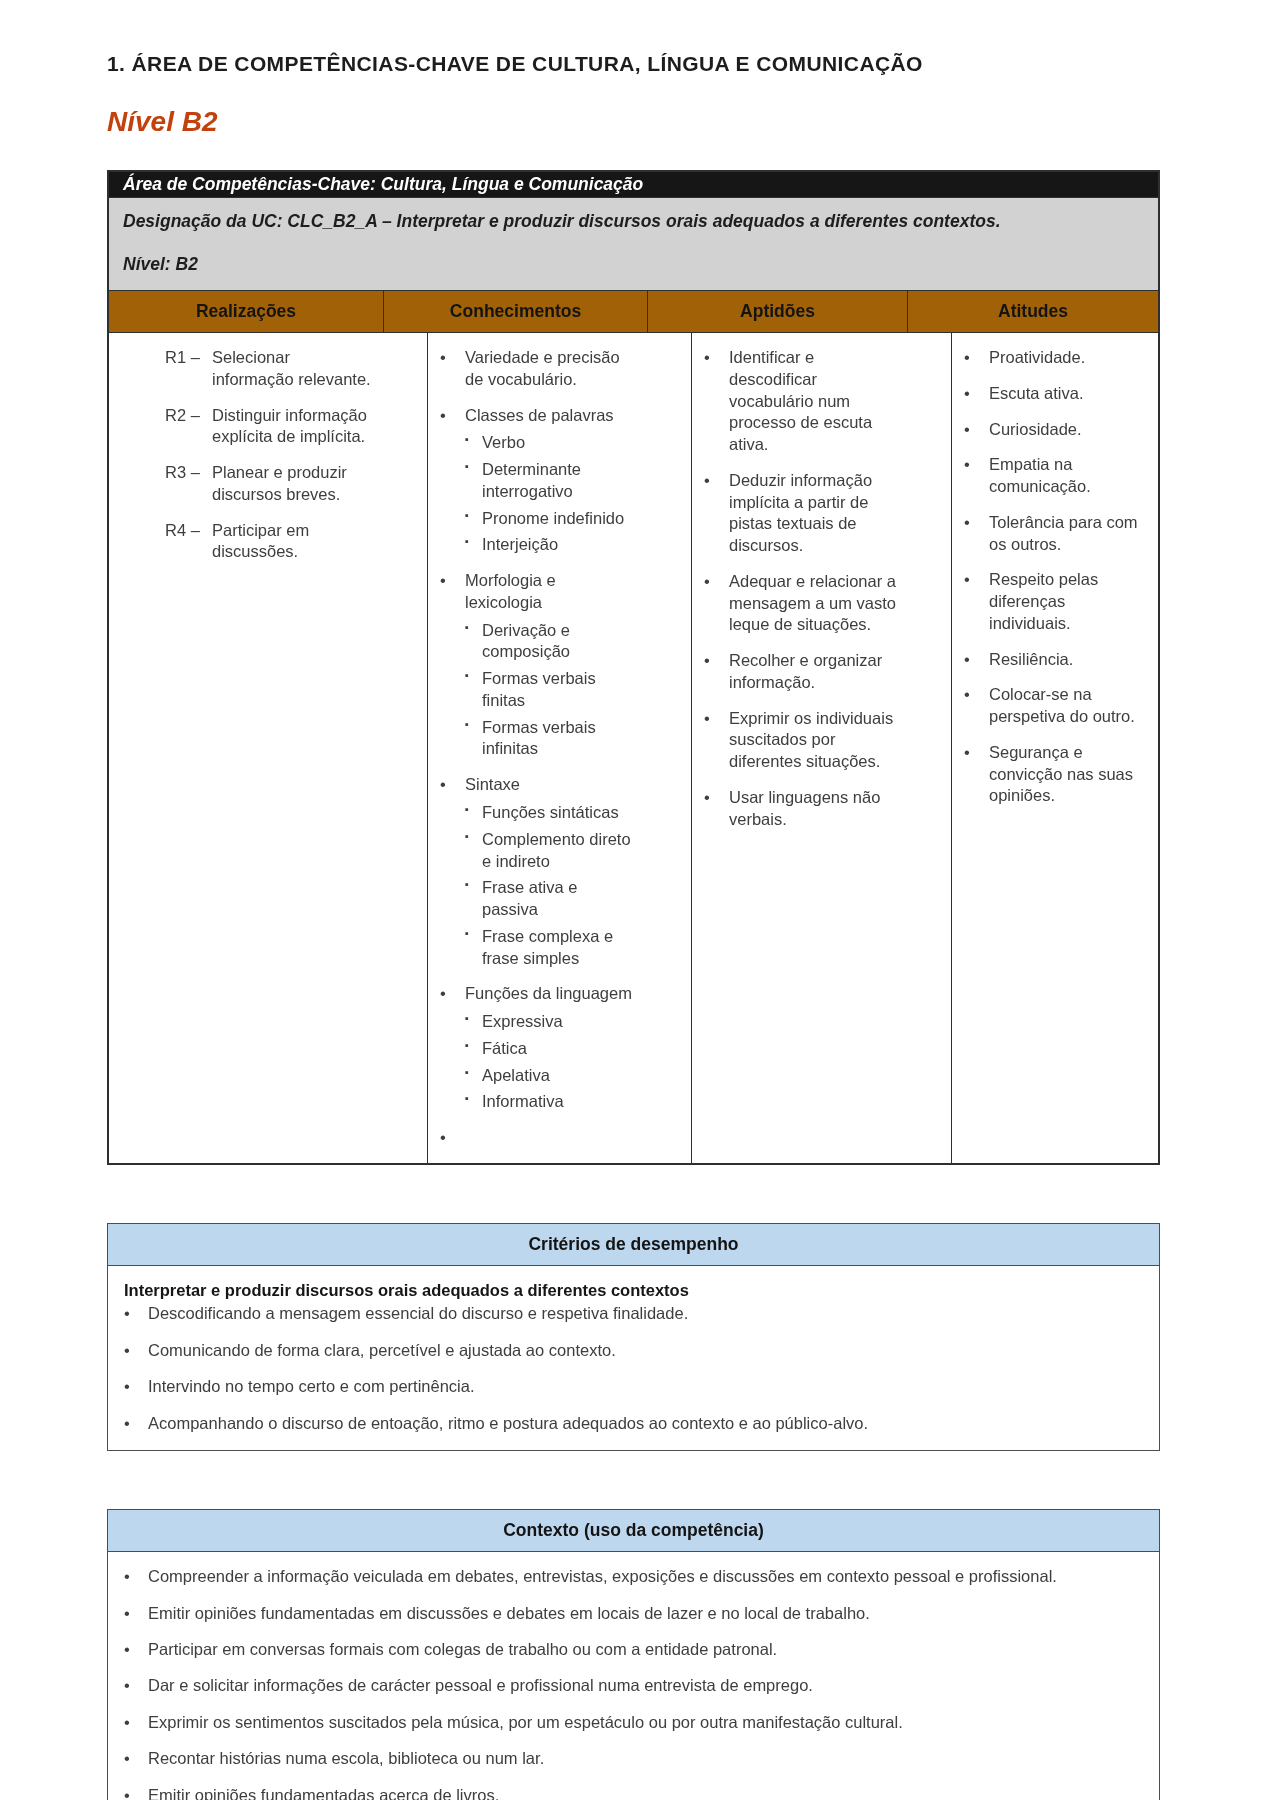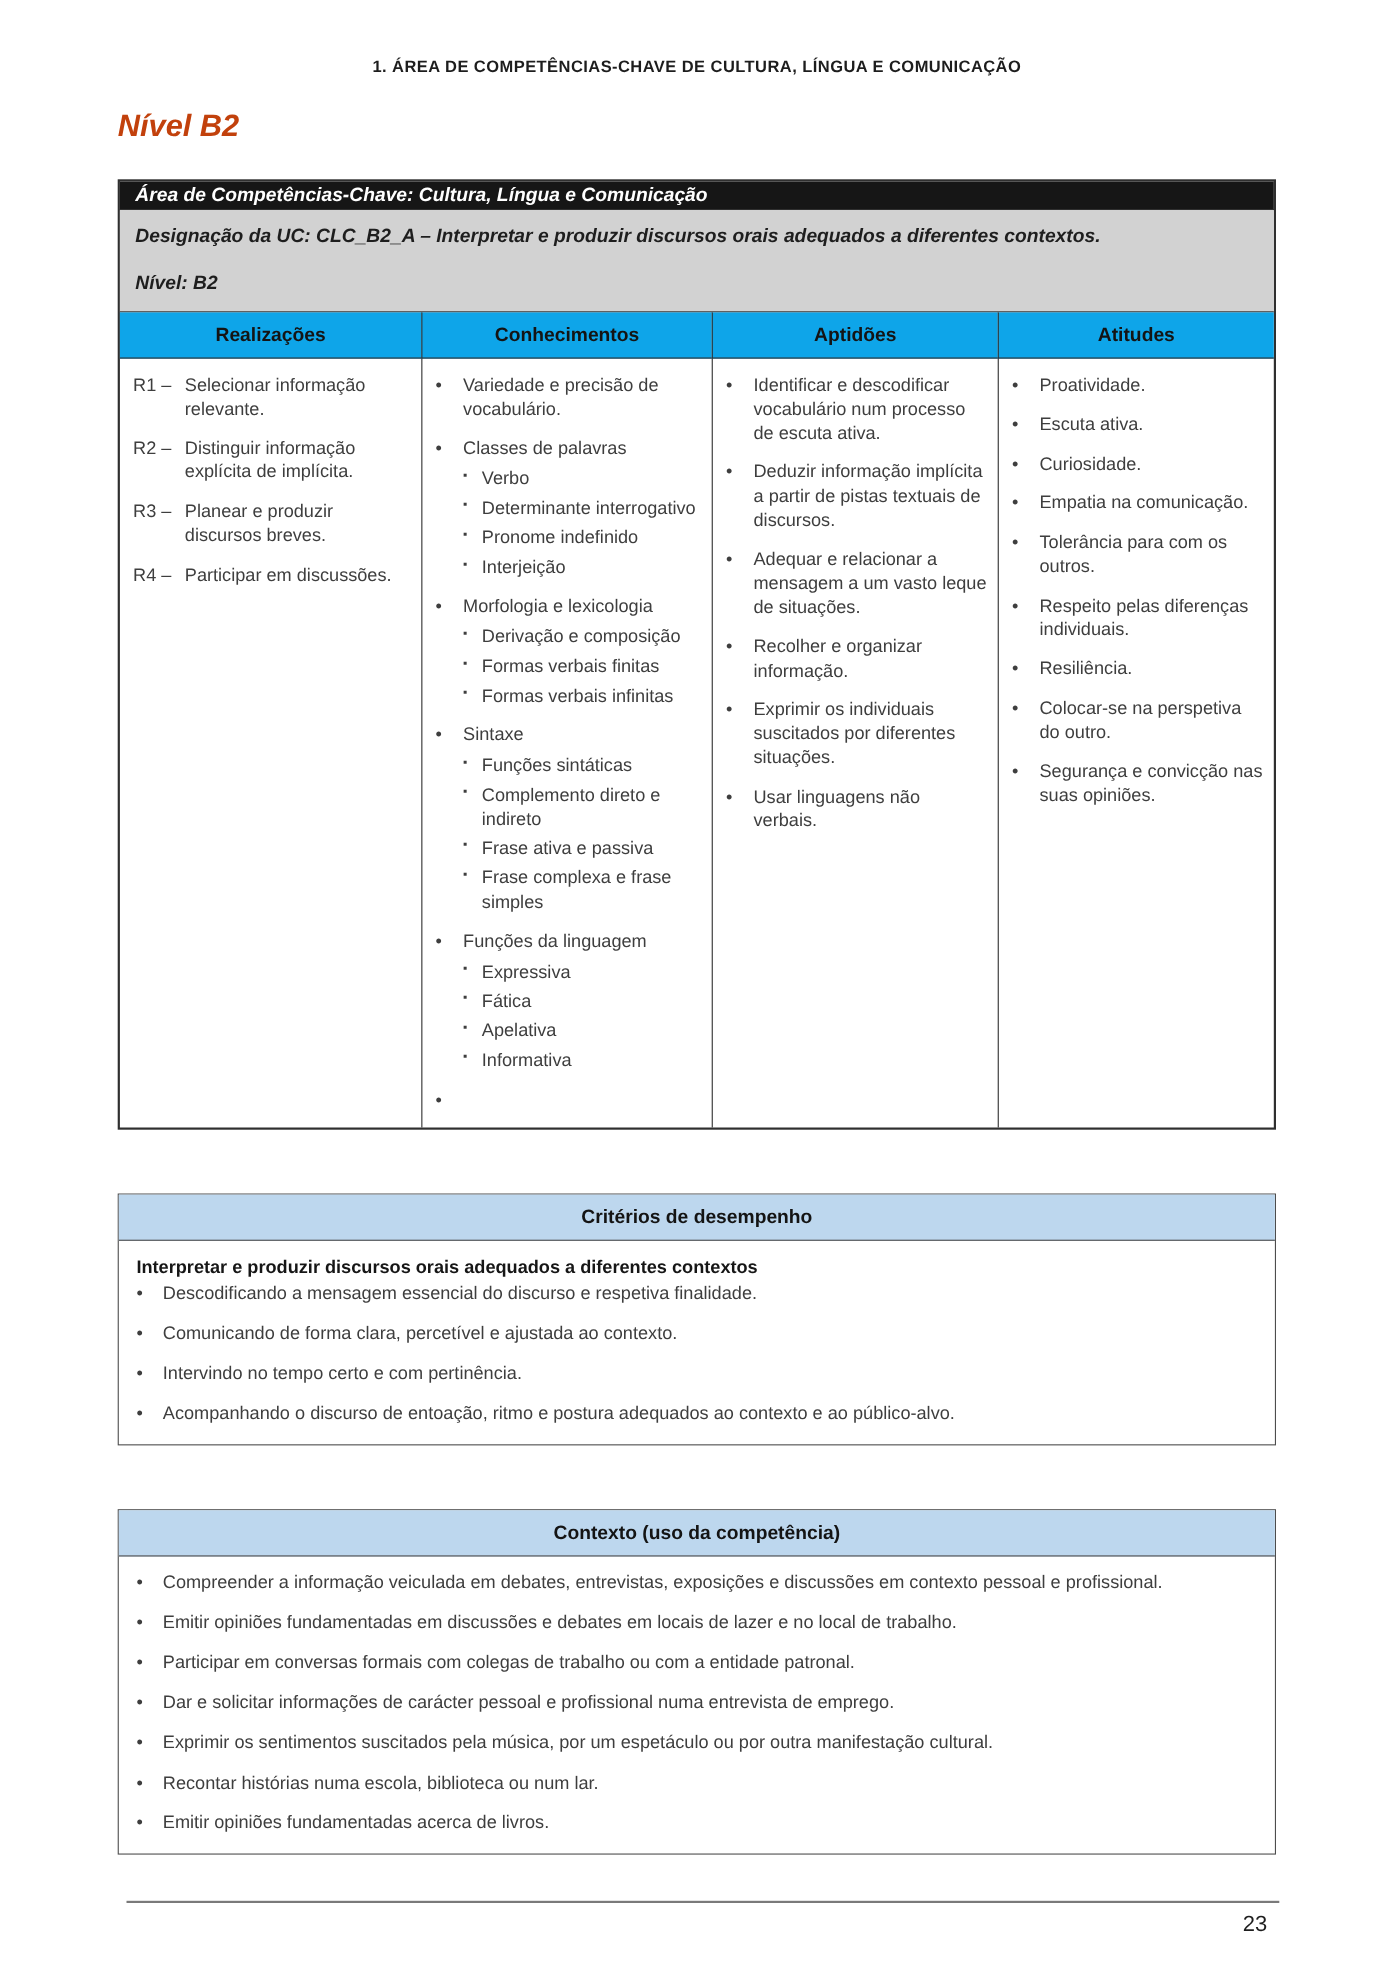--- a/index.html
+++ b/index.html
@@ -5,21 +5,21 @@
   html,body{margin:0;padding:0;background:#ffffff;}
   body{
     width:1273px;height:1800px;overflow:hidden;position:relative;
     font-family:"Liberation Sans","DejaVu Sans",sans-serif;
     color:#303030;
   }
   .content{width:1053px;margin:0 auto 0 107px;}
 
   
   .running-header{
-    margin-top:52px;text-align:center;font-size:15px;font-weight:bold;
+    margin-top:52px;text-align:left;font-size:21px;font-weight:bold;
     letter-spacing:.4px;color:#1d1d1d;
   }
   .page-title{
     margin:30px 0 0 0;text-align:left;font-size:28px;font-weight:bold;
     color:#c2410c;
     font-style:italic;
   }
 
   
   .uc-table{margin-top:32px;border:2px solid #2f2f2f;}
@@ -27,28 +27,28 @@
     background:#161616;color:#ffffff;font-style:italic;font-weight:bold;
     font-size:17.5px;padding:2px 14px;border-bottom:1px solid #2f2f2f;
   }
   .row-gray{
     background:#d2d2d2;color:#1e1e1e;font-style:italic;font-weight:bold;
     font-size:17.5px;padding:13px 14px 15px 14px;border-bottom:1px solid #2f2f2f;
   }
   .row-gray .level{margin-top:22px;}
   .cols{display:grid;grid-template-columns:274px 264px 260px auto;}
   .colhead{
-    background:#0ea5e9;text-align:center;font-weight:bold;font-size:17.5px;
+    background:#a16207;text-align:center;font-weight:bold;font-size:17.5px;
     color:#141414;padding:10px 4px;border-left:1px solid #2f2f2f;
     border-bottom:1px solid #2f2f2f;
   }
   .colhead:first-child,.colcell:first-child{border-left:none;}
   .colcell{
     border-left:1px solid #2f2f2f;padding:14px 10px 14px 12px;
-    font-size:16.5px;line-height:1.32;color:#3e3e3e;
+    font-size:16.5px;line-height:1.32;color:#3e3e3e;margin-left:44px;
   }
 
   
   .li{display:grid;grid-template-columns:25px 1fr;margin:0 0 14px 0;}
   .li:last-child{margin-bottom:0;}
   .li.labeled{grid-template-columns:47px 1fr;}
   .li.has-sub{margin-bottom:6px;}
   .li.sub{grid-template-columns:17px 1fr;margin:0 0 5px 25px;}
   .li.sub.endsub{margin-bottom:14px;}
   .li .mark{color:#3e3e3e;}

